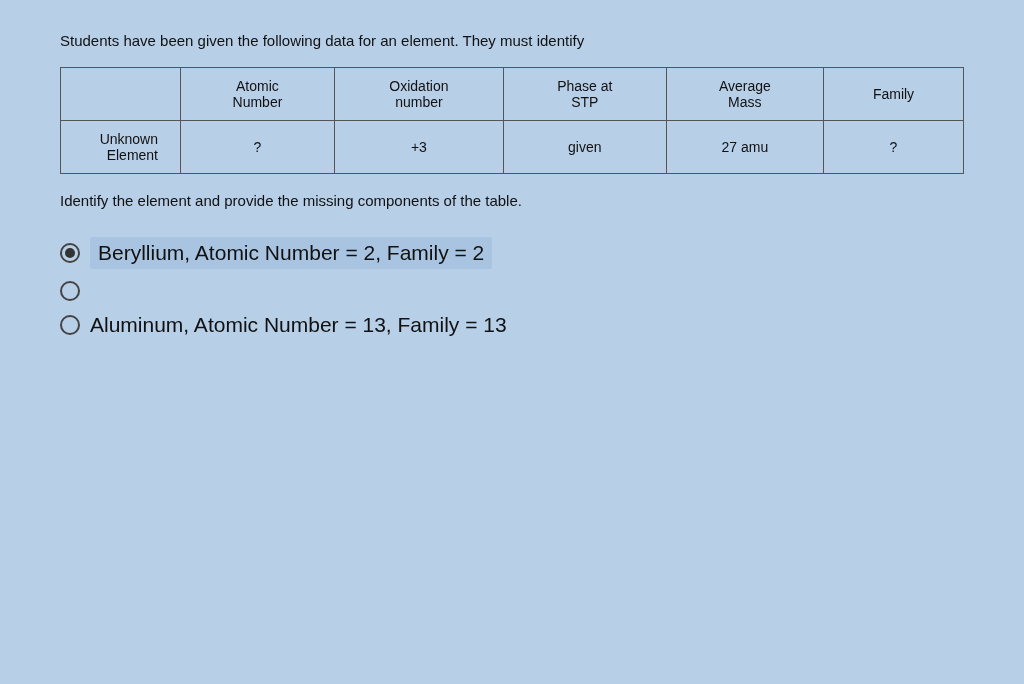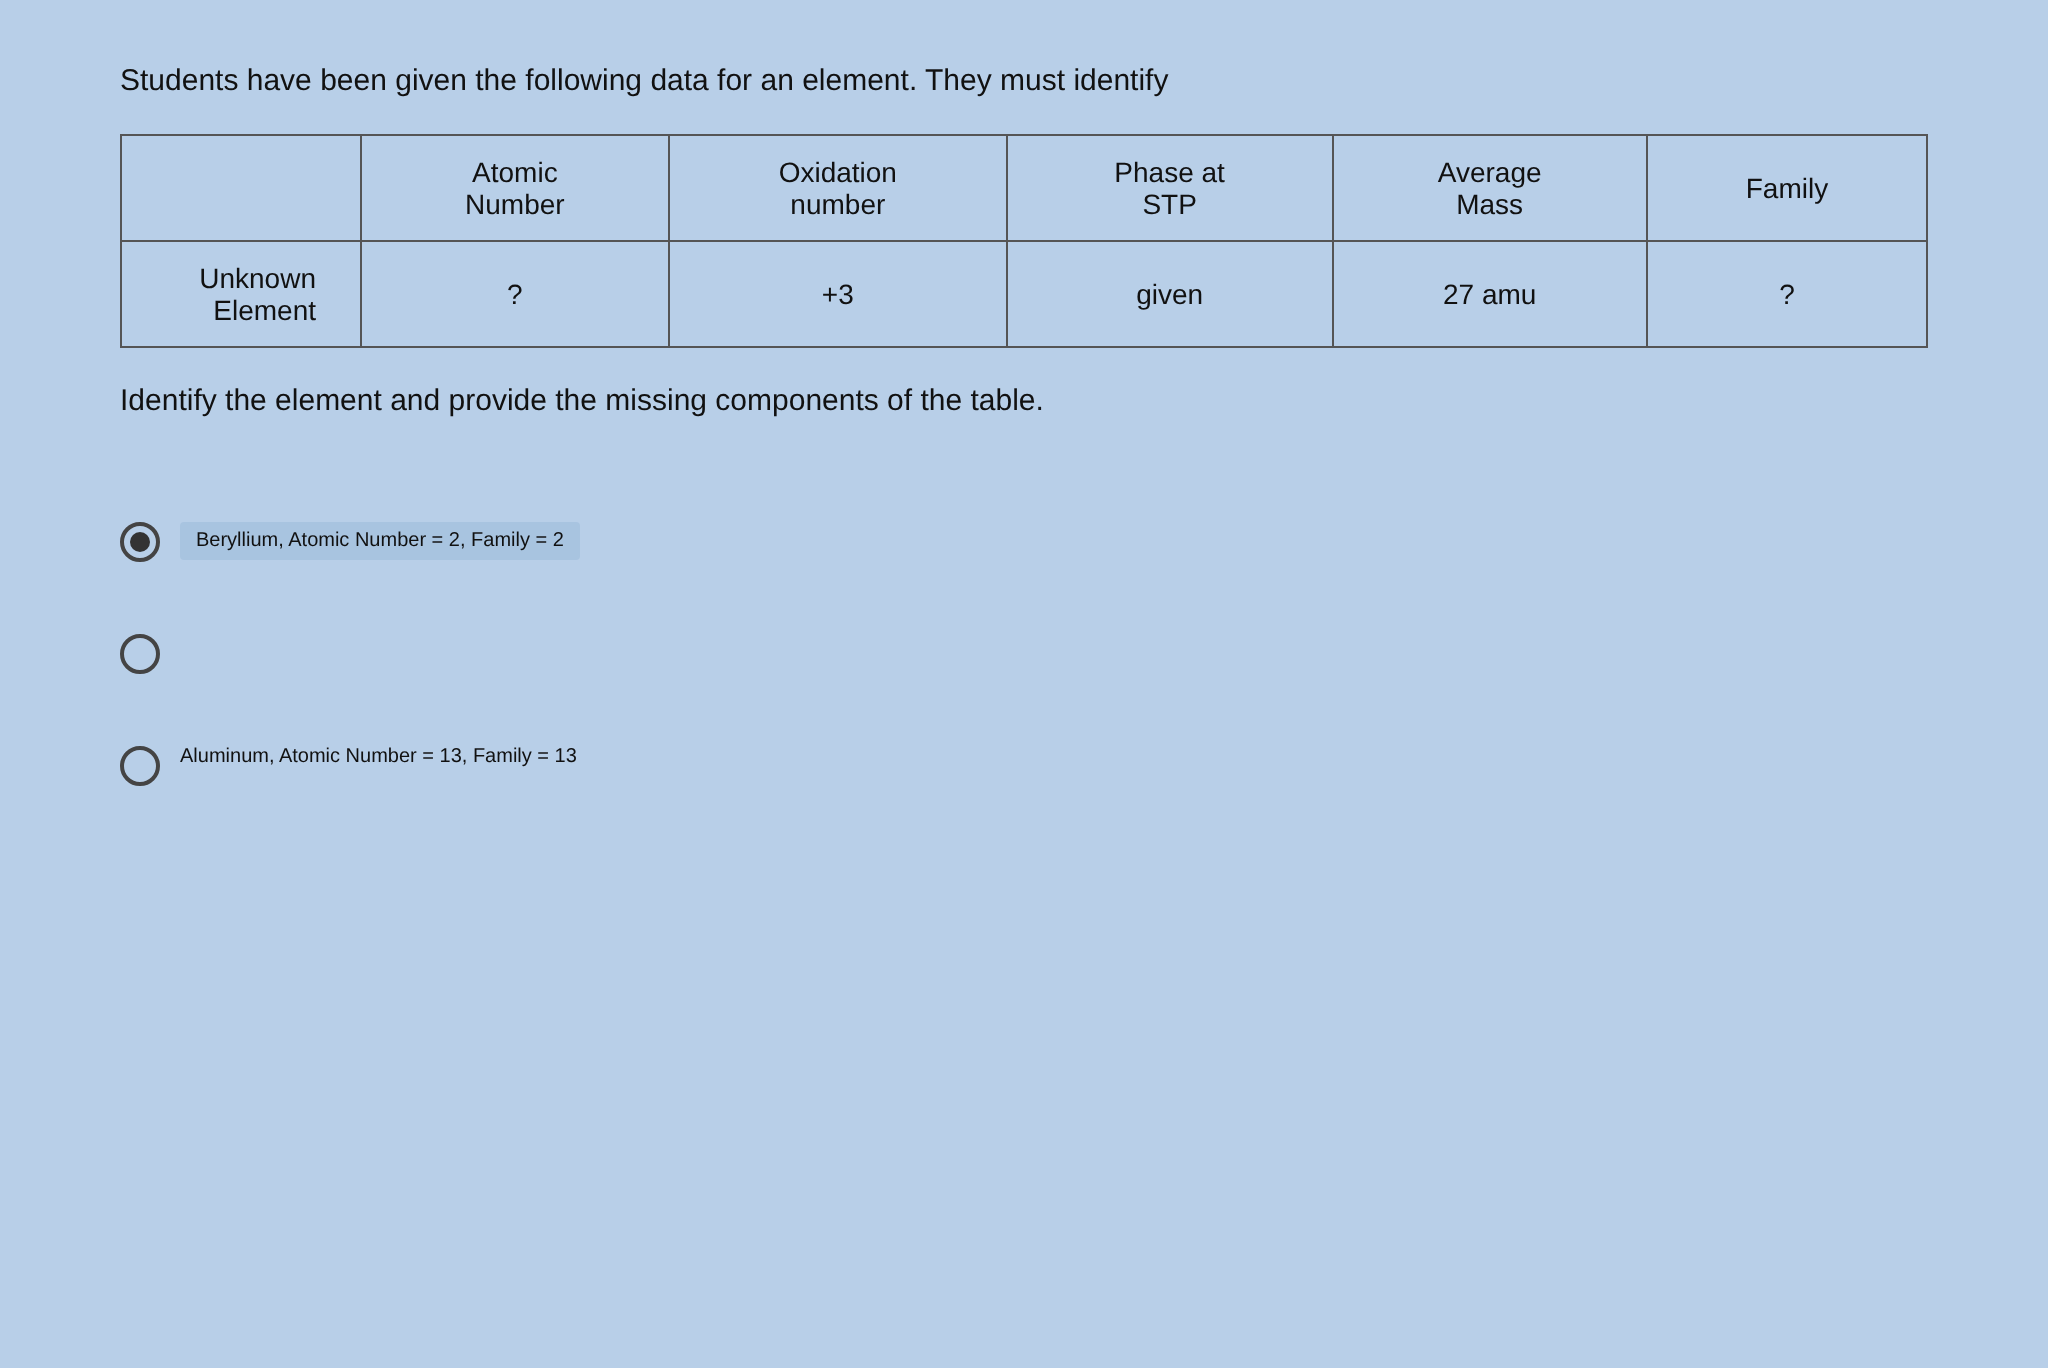--- a/index.html
+++ b/index.html
@@ -63,25 +63,24 @@
 
     .options-list {
       list-style: none;
       display: flex;
       flex-direction: column;
       gap: 12px;
     }
 
     .option-item {
       display: flex;
-      align-items: flex-start;
+      align-items: center;
       gap: 10px;
-      font-size: 10px;
+      font-size: 21px;
       cursor: pointer;
-      margin-top: 24px;
     }
 
     .radio-outer {
       width: 20px;
       height: 20px;
       border-radius: 50%;
       border: 2px solid #444;
       display: flex;
       align-items: center;
       justify-content: center;

